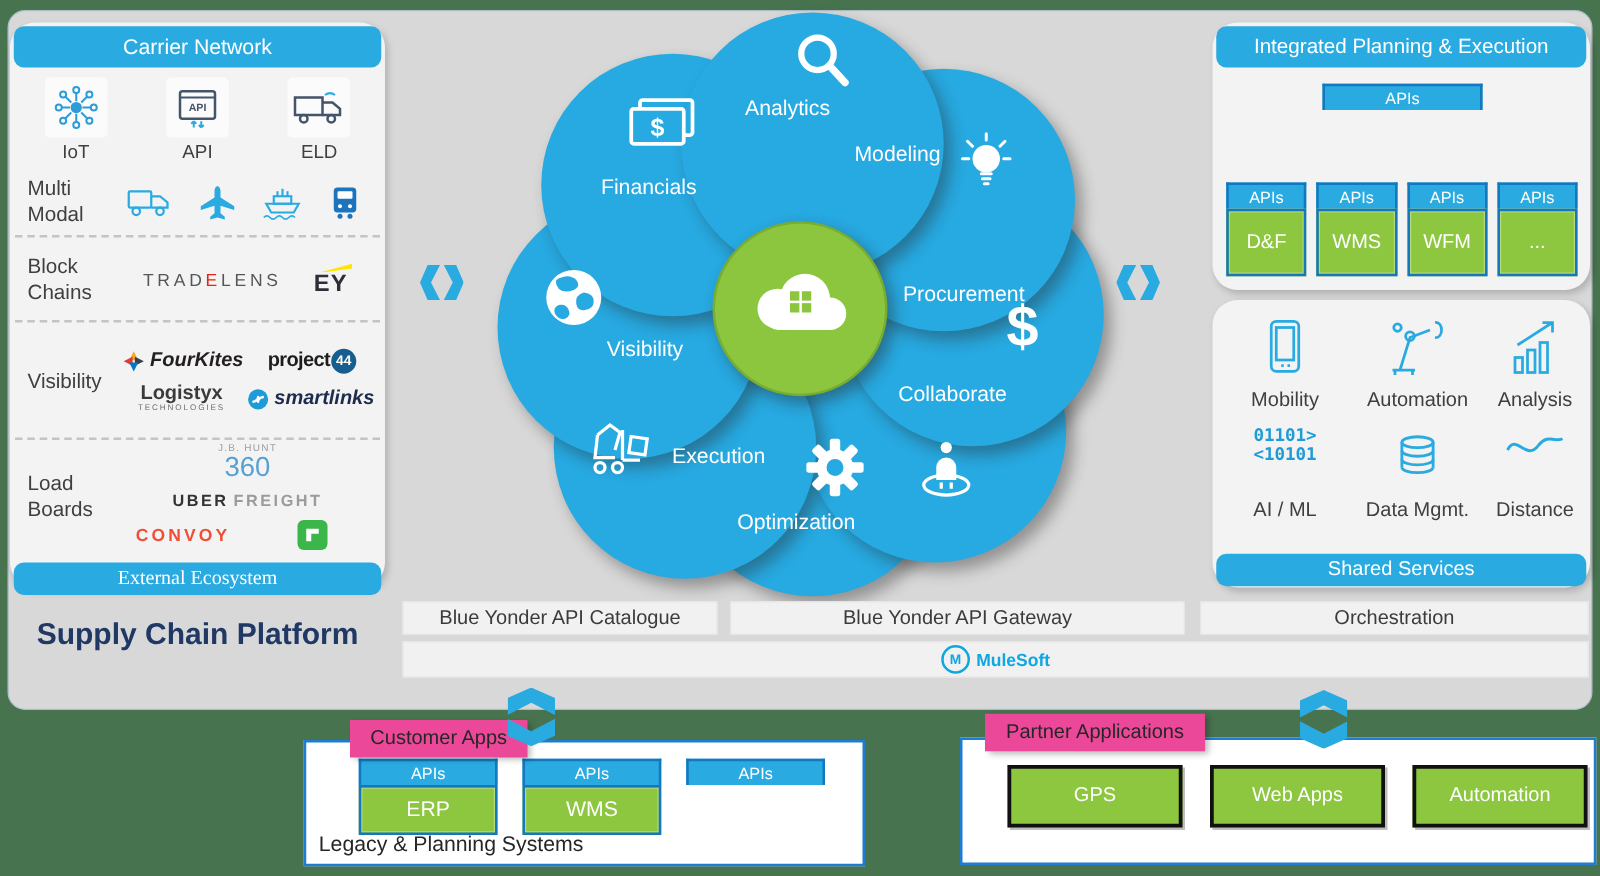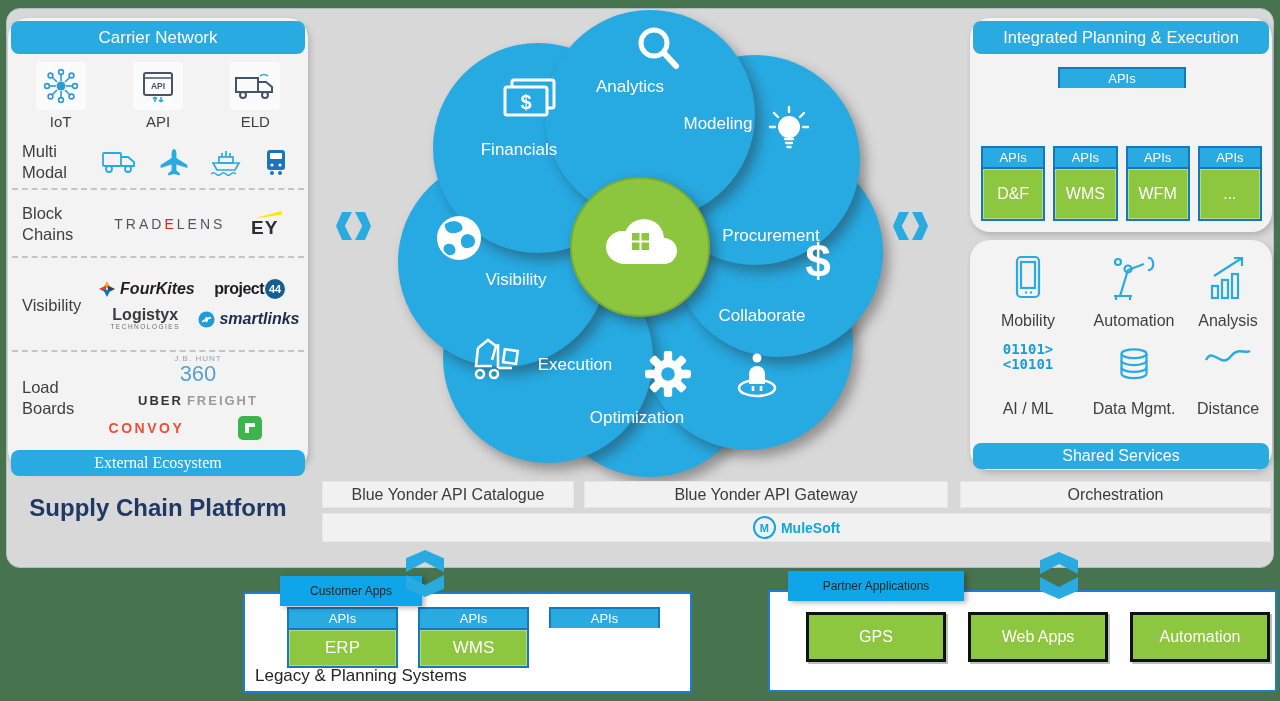--- a/index.html
+++ b/index.html
@@ -107,22 +107,22 @@
   .chev-h .cr{clip-path:polygon(0 0,62% 0,100% 50%,62% 100%,0 100%,45% 50%);}
   .chev-v{position:absolute;display:flex;flex-direction:column;gap:3px;z-index:30;}
   .chev-v .c{width:38px;height:22px;background:#29abe2;}
   .chev-v .ct{clip-path:polygon(0 100%,0 38%,50% 0,100% 38%,100% 100%,50% 55%);}
   .chev-v .cb{clip-path:polygon(0 0,0 62%,50% 100%,100% 62%,100% 0,50% 45%);}
 
   
   .outer-box{position:absolute;background:#fff;border:2px solid #1e7dd2;z-index:5;}
   .box-ca{left:243px;top:592px;width:445px;height:97px;}
   .box-pa{left:768px;top:590px;width:505px;height:98px;}
-  .tab{position:absolute;background:#0ea5e9;z-index:6;display:flex;align-items:center;justify-content:center;
-       font-size:12px;color:#262626;box-shadow:3px 2px 5px rgba(0,0,0,.28);}
+  .tab{position:absolute;background:#ec4899;z-index:6;display:flex;align-items:center;justify-content:center;
+       font-size:16px;color:#262626;box-shadow:3px 2px 5px rgba(0,0,0,.28);}
   .tab-ca{left:280px;top:576px;width:142px;height:30px;}
   .tab-pa{left:788px;top:571px;width:176px;height:30px;}
   .ca-modules{position:absolute;left:42px;top:13px;display:flex;gap:20px;}
   .ca-modules .api-box{width:111px;}
   .ca-modules .api-body{height:36px;font-size:17px;}
   .ca-footer{position:absolute;left:10px;bottom:5px;font-size:17px;color:#262626;}
   .pa-modules{position:absolute;left:36px;top:20px;display:flex;gap:22px;}
   .pa-box{width:134px;height:44px;background:#8dc63f;border:3px solid #111;display:flex;align-items:center;justify-content:center;
           color:#fff;font-size:16px;box-shadow:2px 2px 0 rgba(0,0,0,.25);}
   svg{display:block;}

